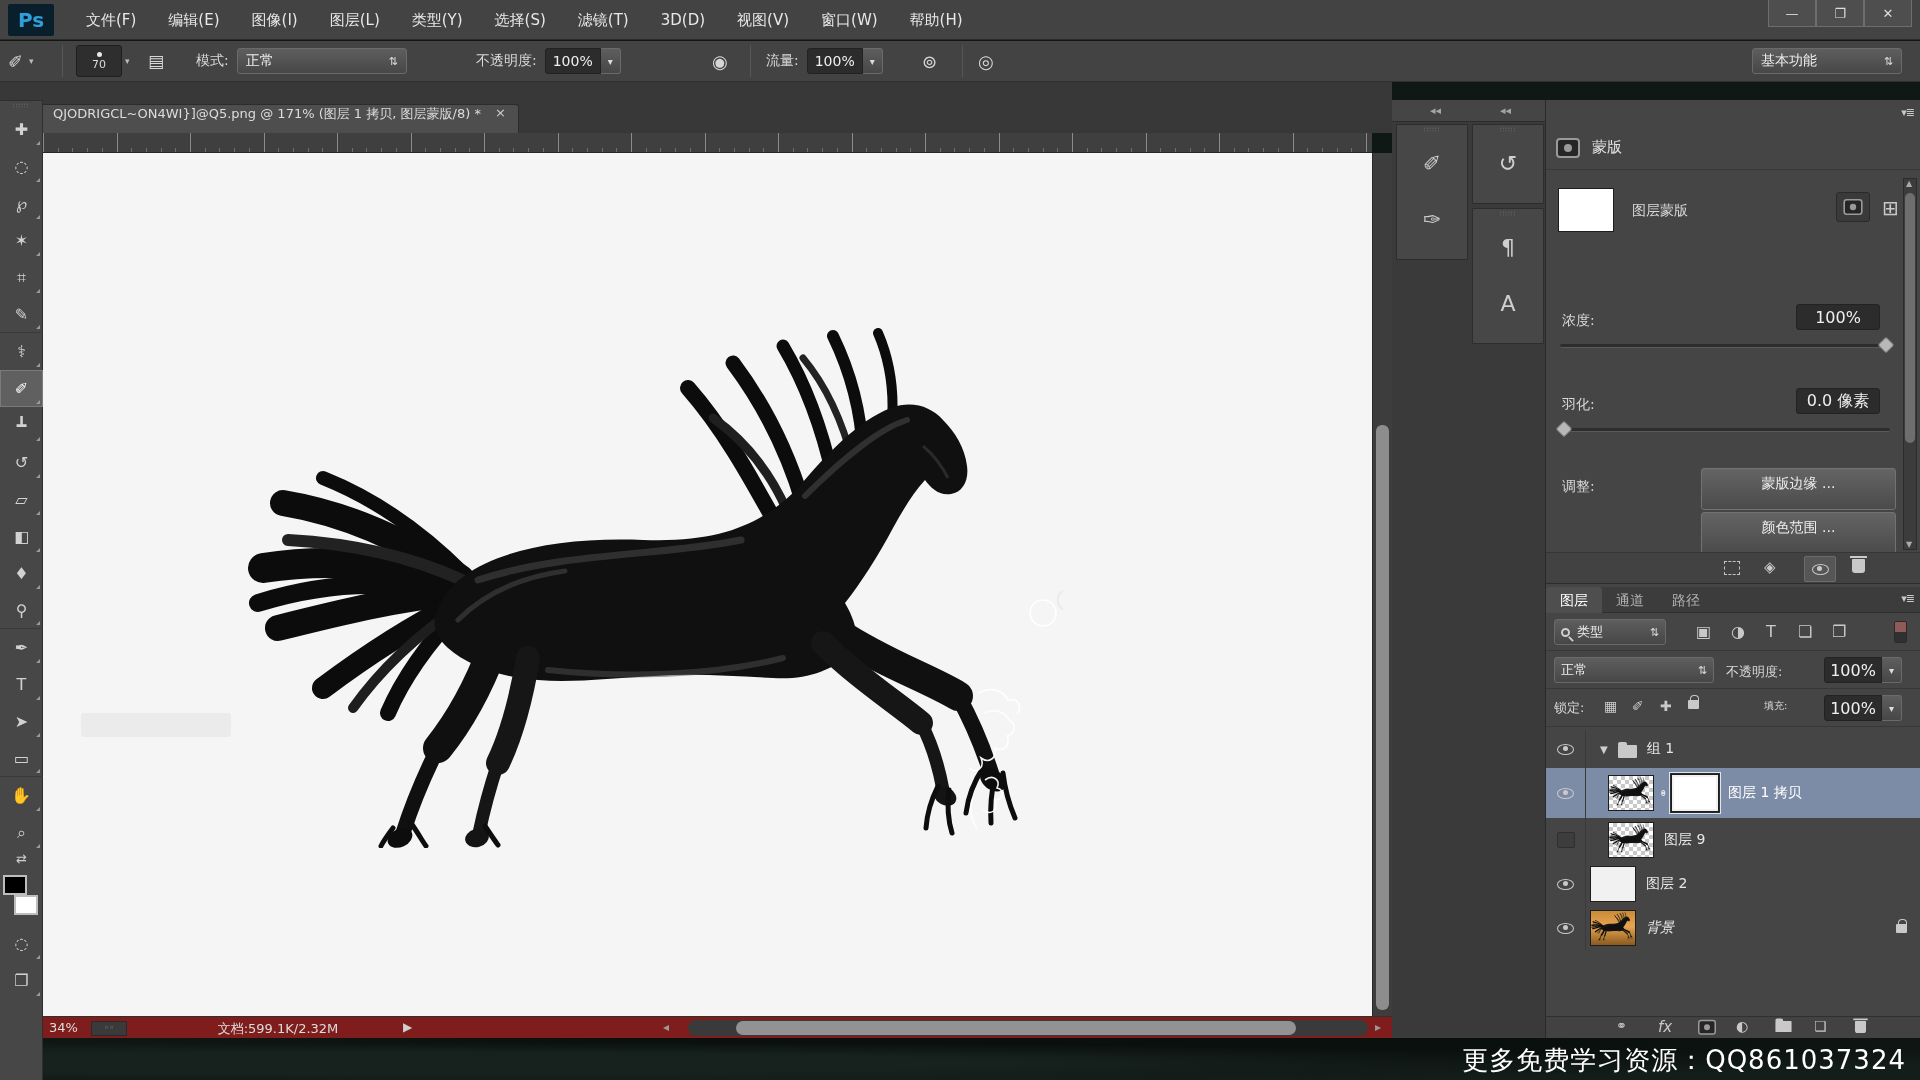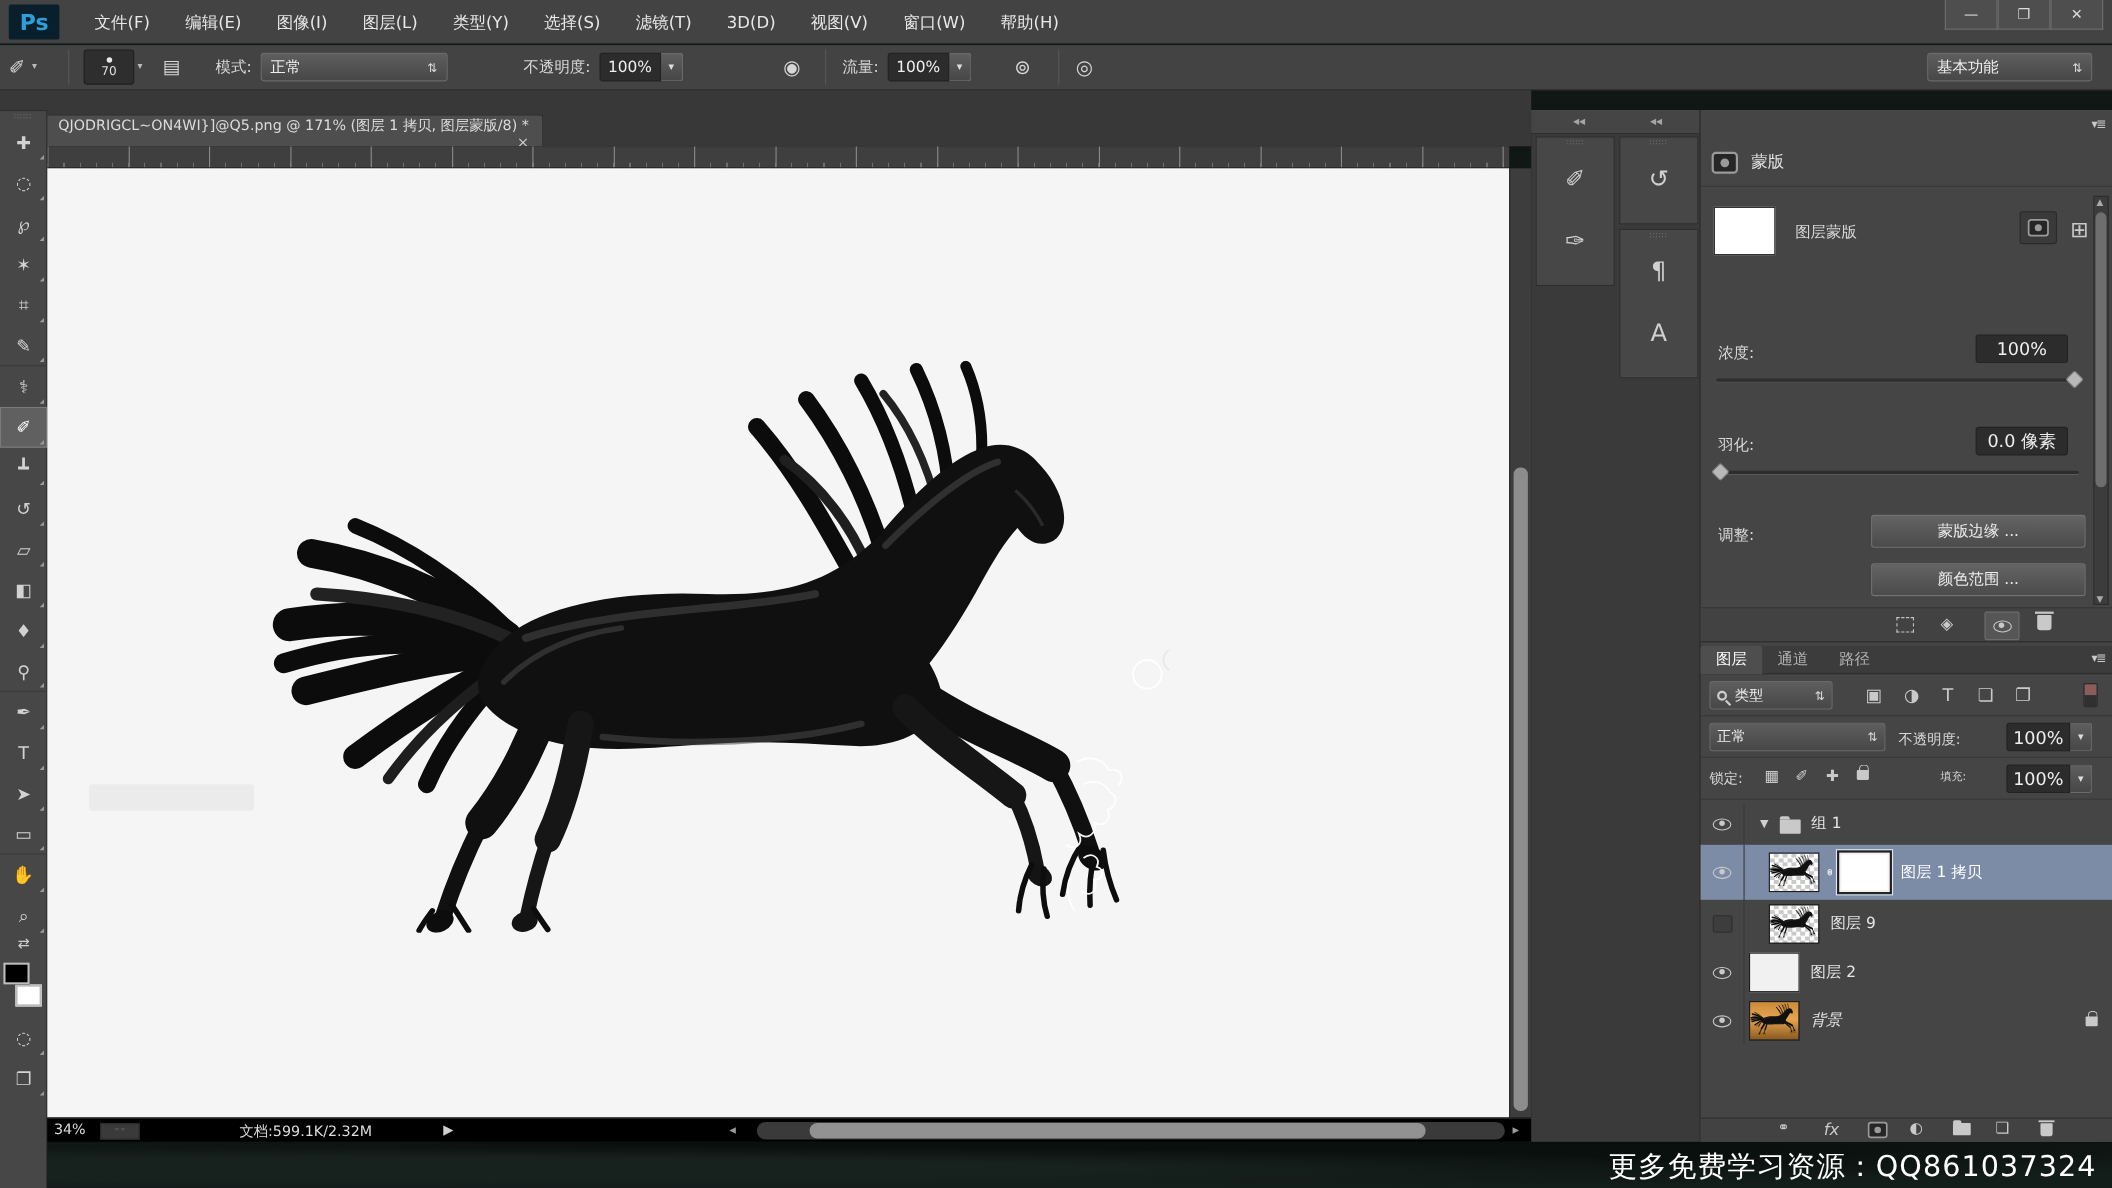--- a/index.html
+++ b/index.html
@@ -33,22 +33,22 @@
     width:20px; height:26px; display:flex; align-items:center; justify-content:center;
     color:#ddd; font-size:10px; border-radius:0 3px 3px 0; }
   .brush-size-widget { width:46px; height:32px; background:#2e2e2e; border:1px solid #1f1f1f;
     border-radius:3px; display:flex; flex-direction:column; align-items:center; justify-content:center;
     color:#ddd; font-size:11px; line-height:11px; }
   .dot { width:5px; height:5px; border-radius:50%; background:#e8e8e8; margin-bottom:2px; }
 
   
   #tabbar { position:absolute; left:0; top:82px; width:1392px; height:51px; background:#383838; }
   #doctab { position:absolute; left:40px; bottom:0; height:29px; background:#4e4e4e;
-    border:1px solid #2c2c2c; border-bottom:none; display:flex; align-items:flex-end;
-    padding:0 12px; color:#dcdcdc; font-size:13px; border-radius:3px 3px 0 0;flex-direction:column; }
+    border:1px solid #2c2c2c; border-bottom:none; display:flex; align-items:flex-start;
+    padding:0 12px; color:#dcdcdc; font-size:13px; border-radius:3px 3px 0 0; }
   #doctab .closex { margin-left:14px; color:#cfcfcf; font-size:13px; }
   #ruler { position:absolute; left:43px; top:133px; width:1329px; height:20px; background:#3f3f3f;
     border-bottom:1px solid #262626; overflow:hidden; display:flex;
     background-image:repeating-linear-gradient(90deg,#6f6f6f 0 1px,transparent 1px 14.7px);
     background-size:100% 5px; background-position:0 15px; background-repeat:no-repeat; }
   .rcell { width:73.5px; flex:none; border-left:1px solid #8a8a8a; color:#c3c3c3;
     font-size:11px; padding-left:3px; line-height:13px; }
 
   
   #toolbar { position:absolute; left:0; top:100px; width:43px; height:980px;
@@ -69,21 +69,21 @@
   
   #canvas { position:absolute; left:43px; top:153px; width:1329px; height:863px; background:#f5f5f5; overflow:hidden; }
   #watermark { position:absolute; left:38px; top:560px; width:150px; height:24px;
     background:rgba(120,120,120,.07); border-radius:3px; }
   #vscroll { position:absolute; left:1372px; top:153px; width:20px; height:863px;
     background:#3d3d3d; border-left:1px solid #2a2a2a; }
   #vthumb { position:absolute; left:3px; top:272px; width:13px; height:585px; background:#8d8d8d; border-radius:6px; }
 
   
   #statusbar { position:absolute; left:43px; top:1016px; width:1349px; height:22px;
-    background:#000000; border-top:1px solid #303030; color:#ddd; font-size:13px; }
+    background:#7f1d1d; border-top:1px solid #303030; color:#ddd; font-size:13px; }
   #statusbar .ztext { position:absolute; left:6px; top:3px; }
   .infoicon { position:absolute; left:48px; top:4px; width:36px; height:15px; background:#3a3a3a;
     border:1px solid #2a2a2a; color:#9a9a9a; font-size:9px; text-align:center; line-height:13px; }
   .docinfo { position:absolute; left:125px; top:3px; width:220px; text-align:center; }
   .sb-arrow { position:absolute; top:3px; color:#cfcfcf; font-size:12px; }
   #hscrolltrack { position:absolute; left:645px; top:3px; width:680px; height:16px; background:#3a3a3a; border-radius:8px; }
   #hthumb { position:absolute; left:48px; top:1px; width:560px; height:14px; background:#929292; border-radius:7px; }
 
   
   #footer { position:absolute; left:43px; top:1038px; width:1877px; height:42px;
@@ -129,21 +129,21 @@
   .icon-trash { width:13px; height:14px; background:#c9c9c9; border-radius:1px 1px 3px 3px; position:relative; margin-top:4px; }
   .icon-trash::before { content:""; position:absolute; top:-3px; left:-2px; width:17px; height:2px; background:#c9c9c9; }
   .icon-mag { width:9px; height:9px; border:2px solid #cfcfcf; border-radius:50%; position:relative; }
   .icon-mag::after { content:""; position:absolute; left:7px; top:6px; width:2px; height:6px;
     background:#cfcfcf; transform:rotate(-45deg); }
   .dashedsq { width:16px; height:14px; border:1.5px dashed #c3c3c3; }
 
   .slider { position:absolute; height:4px; background:#2d2d2d; border-bottom:1px solid #5a5a5a; border-radius:2px; }
   .sthumb { position:absolute; top:-5px; width:12px; height:12px; background:#b8b8b8;
     border:1px solid #7c7c7c; transform:rotate(45deg); border-radius:2px; }
-  .pbtn { position:absolute; left:155px; width:195px; height:30px; background:linear-gradient(#646464,#4b4b4b);
+  .pbtn { position:absolute; left:155px; width:195px; height:42px; background:linear-gradient(#646464,#4b4b4b);
     border:1px solid #727272; border-radius:3px; color:#eee; font-size:14px; text-align:center; line-height:28px; }
   .plabel { font-size:14px; color:#d8d8d8; }
   .pscroll { position:absolute; right:3px; width:14px; background:#3c3c3c; border:1px solid #2c2c2c; }
   .pscroll .pthumb { position:absolute; left:1px; width:10px; background:#6e6e6e; border-radius:5px; }
 
   .lrow { position:absolute; left:0; width:375px; display:flex; align-items:center; }
   .eyecell { width:40px; flex:none; display:flex; align-items:center; justify-content:center;
     align-self:stretch; border-right:1px solid #3a3a3a; }
   .thumb { border:1px solid #1d1d1d; flex:none; position:relative; overflow:hidden; }
   .checker { background:conic-gradient(#c9c9c9 25%,#fff 0 50%,#c9c9c9 0 75%,#fff 0); background-size:8px 8px; }

